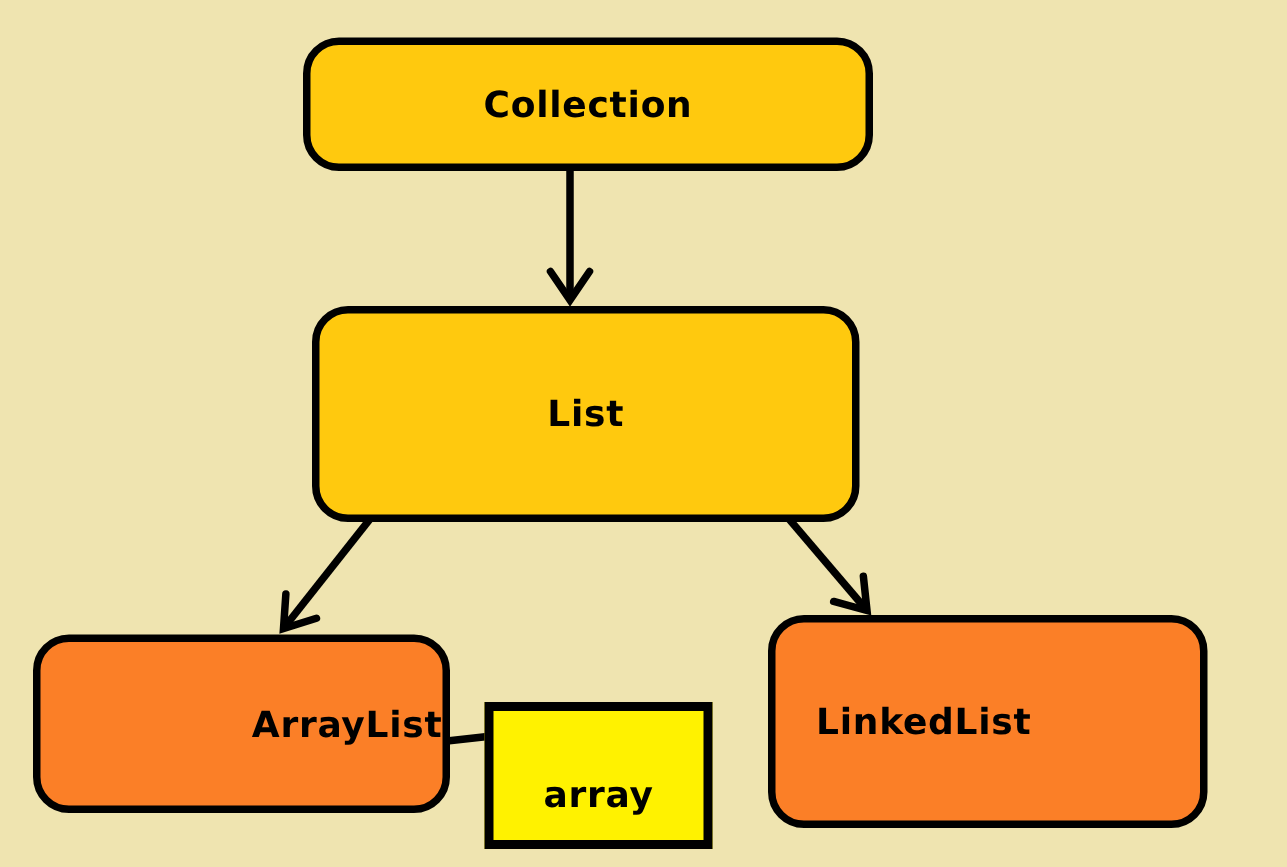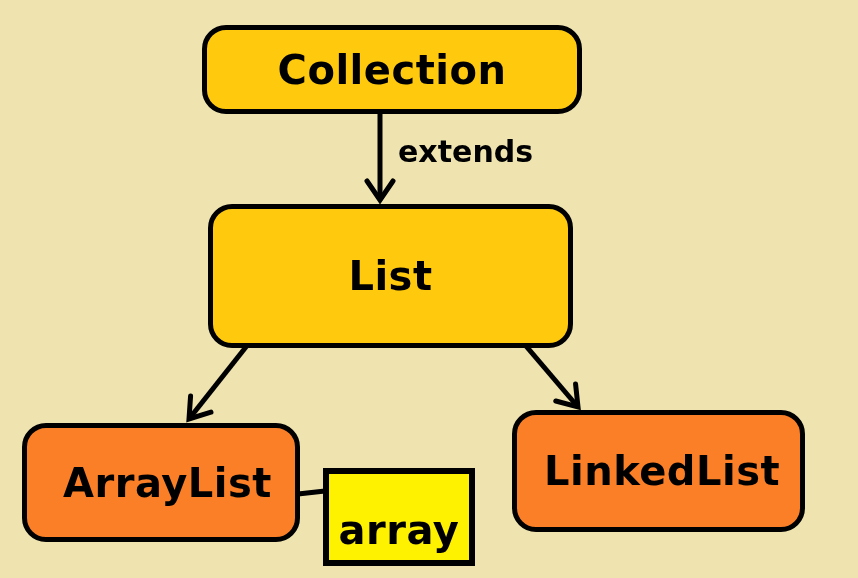--- a/index.html
+++ b/index.html
@@ -24,43 +24,43 @@
     width: 858px;
     height: 578px;
     pointer-events: none;
   }
   .node {
     position: absolute;
     box-sizing: border-box;
     border: 5px solid #000;
     display: flex;
     align-items: center;
-    font-size: 40px;
+    font-size: 24px;
     letter-spacing: 0.5px;
   }
   .node.rounded { border-radius: 24px; }
   .node.gold   { background: #FFC90E; }
   .node.orange { background: #FB7F27; }
   .node.yellow { background: #FFF200; border-width: 6px; border-radius: 0; }
 
   .node-collection {
     left: 202px; top: 25px; width: 380px; height: 89px;
     justify-content: center;
   }
   .node-list {
     left: 208px; top: 204px; width: 365px; height: 144px;
     justify-content: center;
   }
   .node-arraylist {
     left: 22px; top: 423px; width: 278px; height: 119px;
     padding-left: 13px;
-    justify-content: center;
+    justify-content: flex-end;
   }
   .node-linkedlist {
-    left: 512px; top: 410px; width: 293px; height: 122px;
+    left: 512px; top: 410px; width: 293px; height: 142px;
     padding-left: 27px;
     justify-content: flex-start;
   }
   .node-array {
     left: 323px; top: 468px; width: 152px; height: 98px;
     justify-content: center;
     padding-top: 26px;
   }
   .edge-label {
     position: absolute;
@@ -82,21 +82,20 @@
     <line x1="380" y1="114" x2="380" y2="200" stroke="#000" stroke-width="5" marker-end="url(#ah)"></line>
     <line x1="268" y1="319" x2="189" y2="419" stroke="#000" stroke-width="5" marker-end="url(#ah)"></line>
     <line x1="503" y1="319" x2="578" y2="407" stroke="#000" stroke-width="5" marker-end="url(#ah)"></line>
     <line x1="298" y1="494" x2="325" y2="491" stroke="#000" stroke-width="5" stroke-linecap="round"></line>
   </svg>
 
   <div class="node rounded gold node-collection">
     <span>Collection</span>
   </div>
 
-  <div class="edge-label">extends</div>
 
   <div class="node rounded gold node-list">
     <span>List</span>
   </div>
 
   <div class="node rounded orange node-arraylist">
     <span>ArrayList</span>
   </div>
 
   <div class="node rounded orange node-linkedlist">

